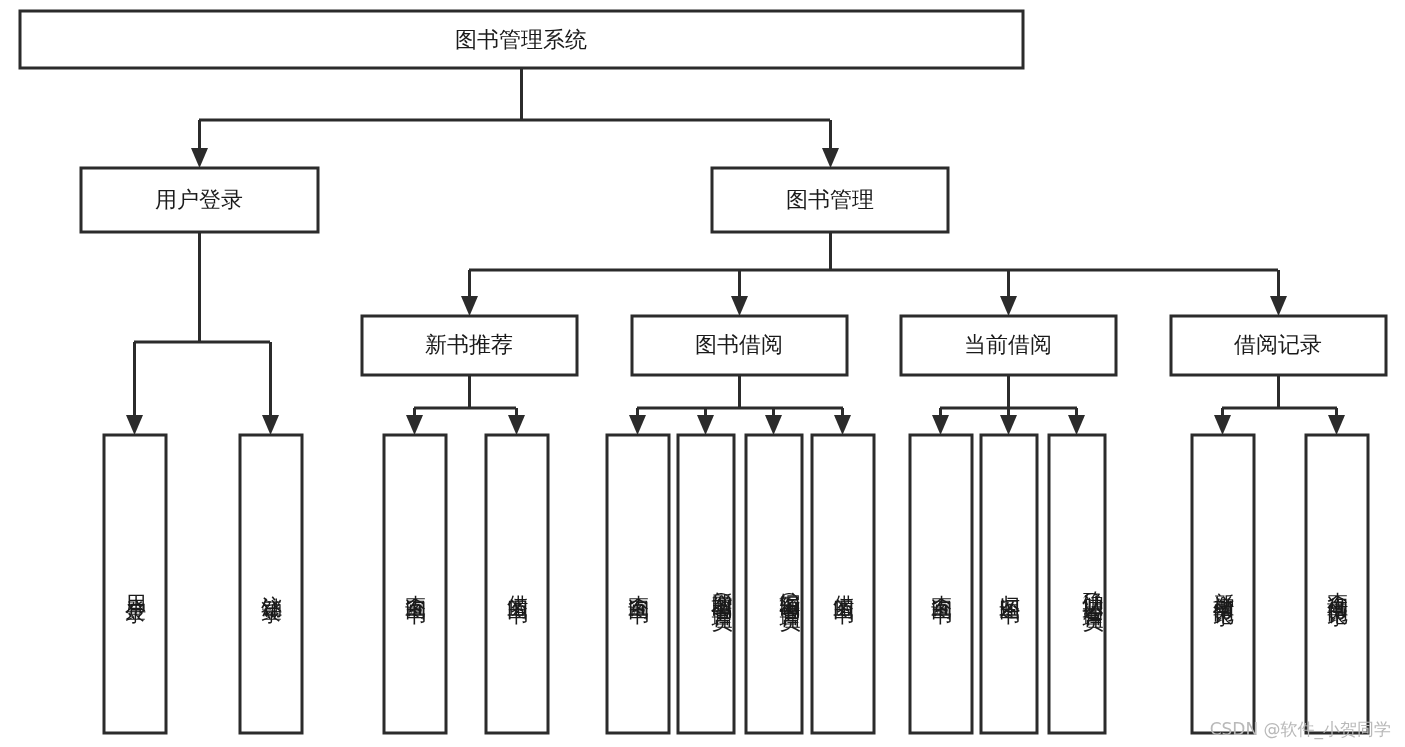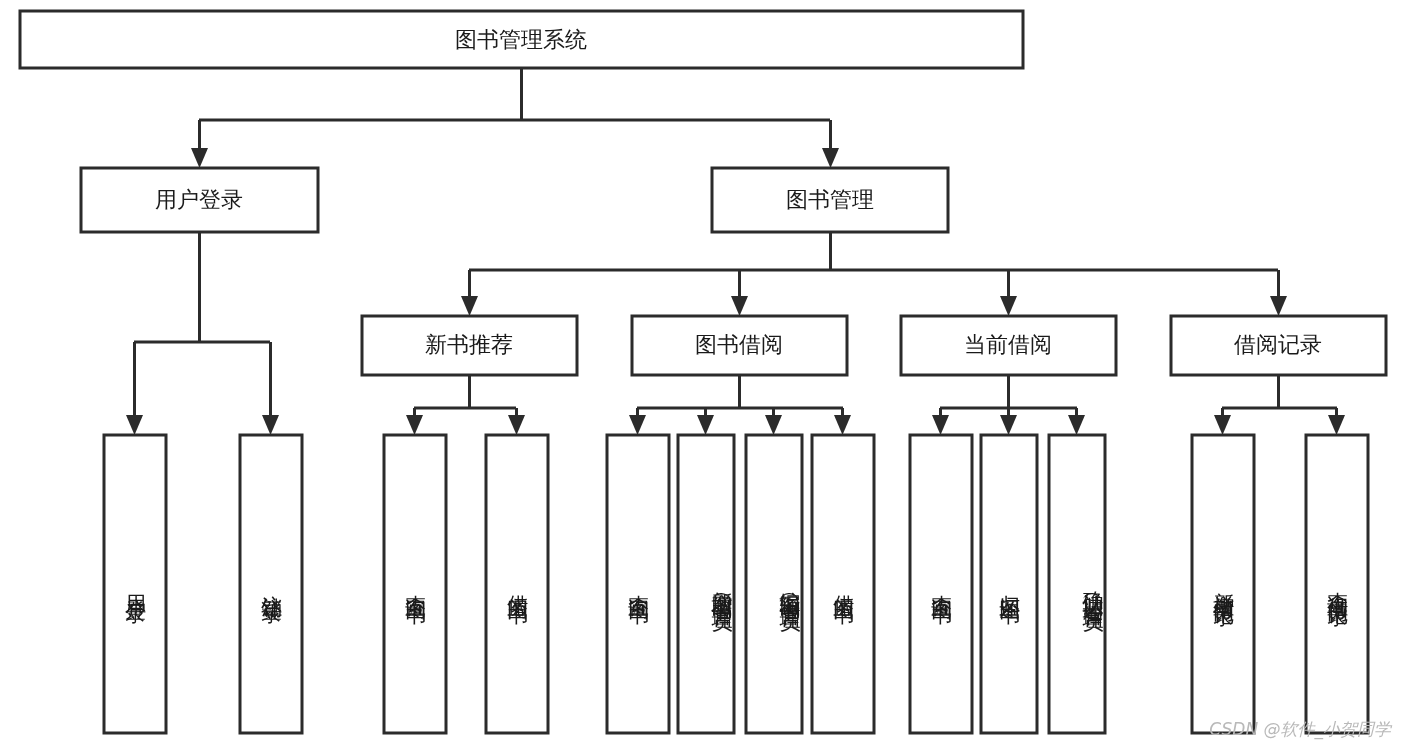--- a/index.html
+++ b/index.html
@@ -65,21 +65,20 @@
   }
   .watermark {
     position: absolute;
     right: 14px;
     bottom: 6px;
     font-family: "DejaVu Sans", "Liberation Sans", sans-serif;
     font-size: 17px;
     color: #b9b9b9;
     white-space: nowrap;
     user-select: none;
-    font-style: italic;
   }
 </style>
 </head>
 <body>
 
 <div id="diagram-root">
 
   <svg class="flow" viewBox="0 0 1405 747" xmlns="http://www.w3.org/2000/svg">
 
     <g>

